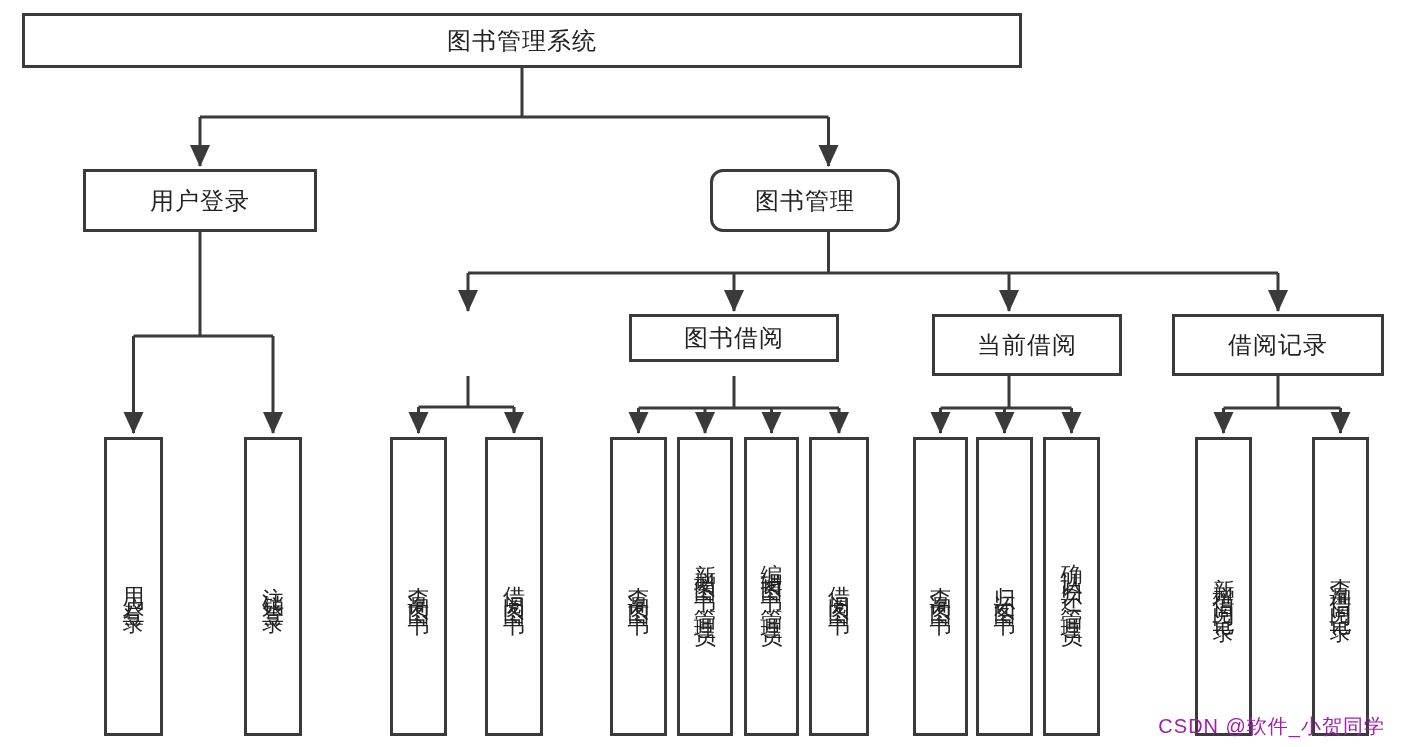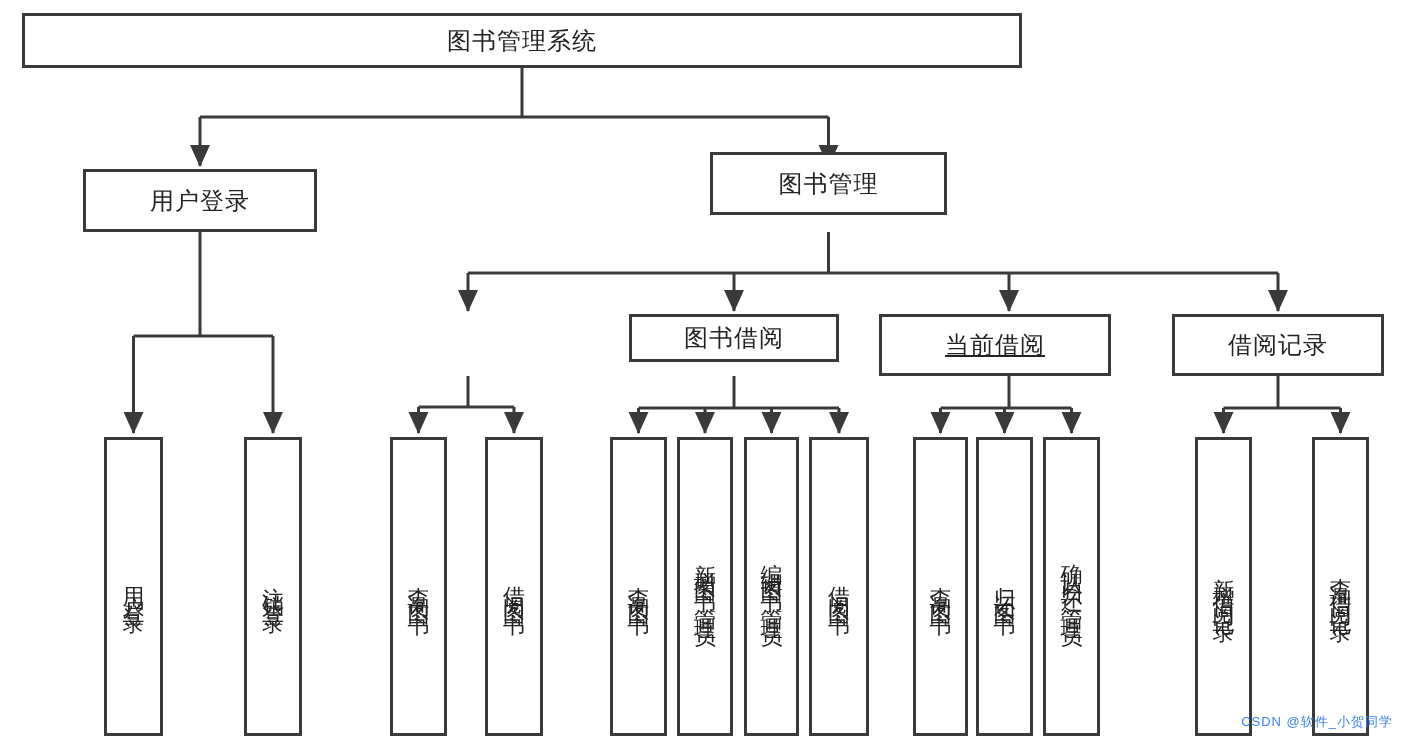--- a/index.html
+++ b/index.html
@@ -32,23 +32,23 @@
     writing-mode: vertical-rl;
     text-orientation: mixed;
     font-size: 22px;
     line-height: 1;
     letter-spacing: 9px;
     color: #222222;
   }
   .watermark {
     position: absolute;
     top: 713px;
-    right: 12px;
-    font-size: 13px;
-    color: #3b82f6;
+    right: 20px;
+    font-size: 20px;
+    color: #a21caf;
     letter-spacing: 1px;
     white-space: nowrap;
   }
 </style>
 </head>
 <body>
 
 <div class="canvas">
 
   <svg class="connectors" viewBox="0 0 1405 747" xmlns="http://www.w3.org/2000/svg">
@@ -90,24 +90,24 @@
 
       <path d="M1278,376 V408 M1223.5,408 H1340.5"></path>
       <line x1="1223.5" y1="408" x2="1223.5" y2="433" marker-end="url(#arrow)"></line>
       <line x1="1340.5" y1="408" x2="1340.5" y2="433" marker-end="url(#arrow)"></line>
     </g>
   </svg>
 
   <div class="box hlabel" style="left:22px; top:13px; width:1000px; height:55px;">图书管理系统</div>
 
   <div class="box hlabel" style="left:83px; top:169px; width:234px; height:63px;">用户登录</div>
-  <div class="box hlabel" style="left:710px; top:152px; width:237px; height:63px;">图书管理</div>
+  <div class="box hlabel" style="left:710px; top:169px; width:190px; height:63px;border-radius:13px;">图书管理</div>
 
   <div class="box hlabel" style="left:629px; top:314px; width:210px; height:48px;">图书借阅</div>
-  <div class="box hlabel" style="left:879px; top:314px; width:232px; height:62px;text-decoration:underline;">当前借阅</div>
+  <div class="box hlabel" style="left:932px; top:314px; width:190px; height:62px;">当前借阅</div>
   <div class="box hlabel" style="left:1172px; top:314px; width:212px; height:62px;">借阅记录</div>
 
   <div class="box leaf" style="left:104px; width:59px;">
     <span class="vtext">用户登录</span>
   </div>
   <div class="box leaf" style="left:244px; width:58px;">
     <span class="vtext">注销登录</span>
   </div>
   <div class="box leaf" style="left:390px; width:57px;">
     <span class="vtext">查询图书</span>

